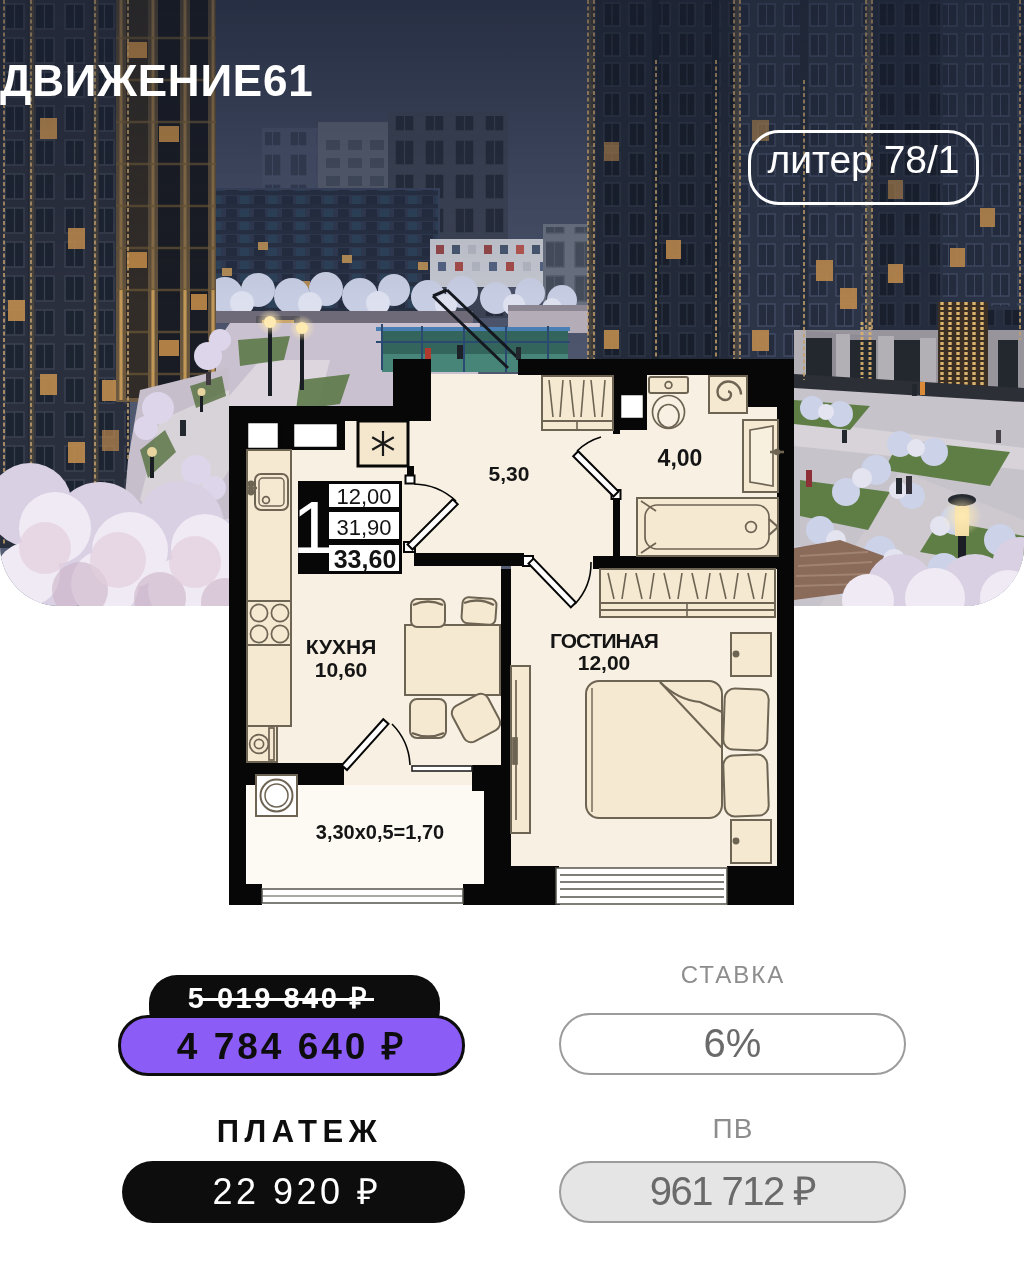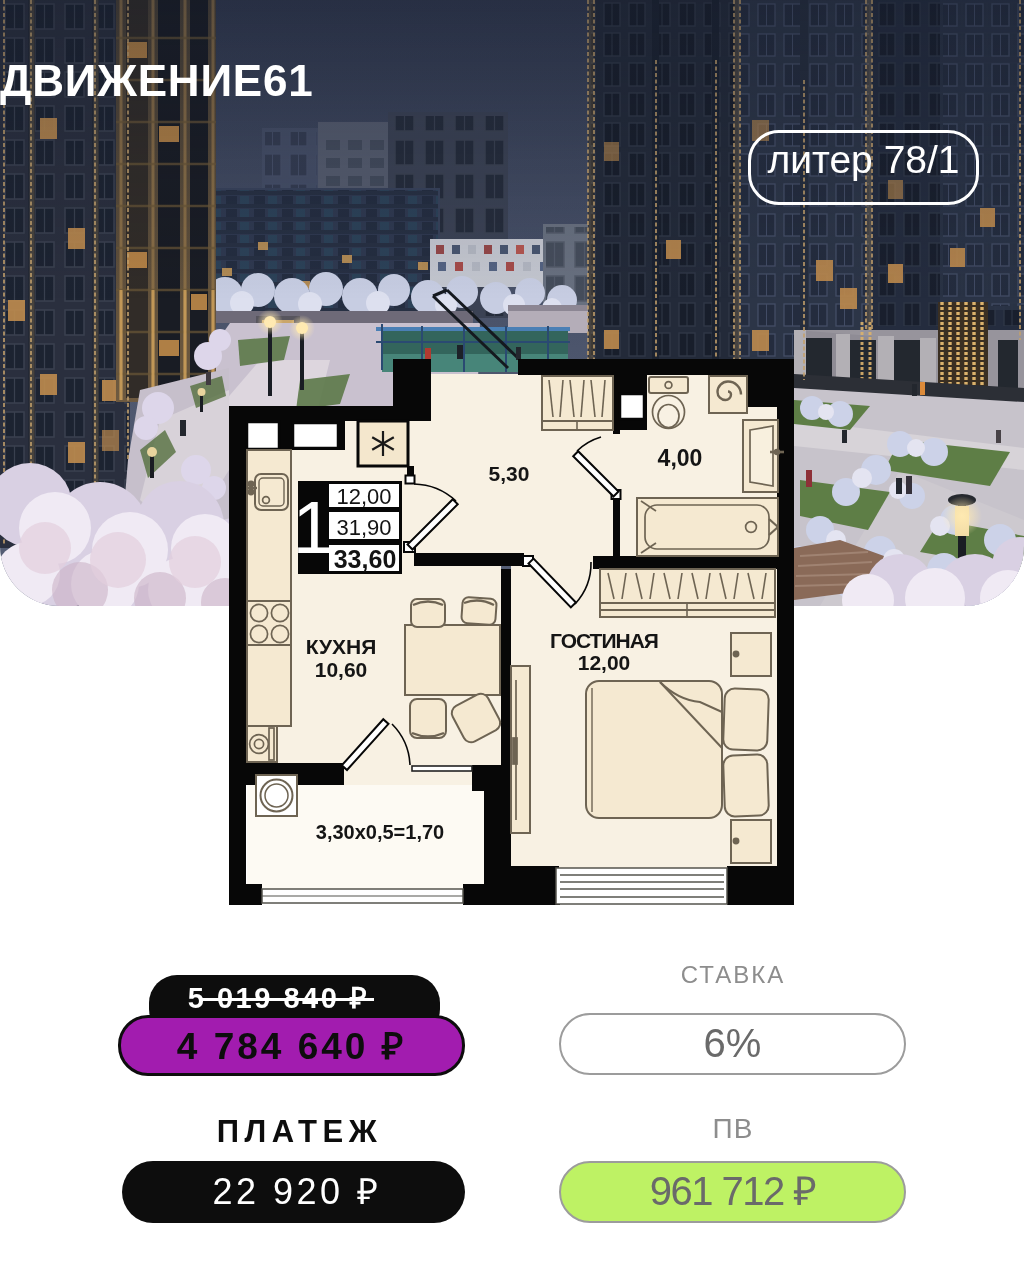--- a/index.html
+++ b/index.html
@@ -9,31 +9,31 @@
          border-radius:0 0 60px 60px;overflow:hidden;}
   #title{position:absolute;left:0;top:56px;width:987px;
          color:#ffffff;font-weight:bold;font-size:44px;letter-spacing:0.8px;}
   #liter{position:absolute;left:748px;top:130px;width:231px;height:75px;
          border:3px solid #ffffff;border-radius:31px;box-sizing:border-box;
          color:#ffffff;font-size:39px;text-align:center;line-height:53px;}
   #plan{position:absolute;left:229px;top:358px;}
   .pill{position:absolute;box-sizing:border-box;text-align:center;}
   #p-old{left:149px;top:975px;width:291px;height:62px;background:#0d0d0d;border-radius:28px;
          color:#ffffff;font-weight:bold;font-size:29px;line-height:46px;letter-spacing:2.5px;text-indent:-16px;}
-  #p-new{left:118px;top:1015px;width:347px;height:61px;background:#a21caf;border:3px solid #0d0d0d;
+  #p-new{left:118px;top:1015px;width:347px;height:61px;background:#8b5cf6;border:3px solid #0d0d0d;
          border-radius:30px;color:#0d0d0d;font-weight:bold;font-size:37px;line-height:57px;letter-spacing:3px;}
   #l-stavka{left:560px;top:961px;width:346px;color:#8d8d8d;font-size:24px;letter-spacing:2px;}
   #p-6{left:559px;top:1013px;width:347px;height:62px;border:2px solid #9c9c9c;border-radius:31px;
        color:#6a6a6a;font-size:40px;line-height:57px;background:#ffffff;}
   #l-platezh{left:128px;top:1114px;width:343px;color:#0d0d0d;font-weight:bold;font-size:31px;letter-spacing:5.5px;text-align:center;}
   #p-pay{left:122px;top:1161px;width:343px;height:62px;background:#0d0d0d;border-radius:31px;
          color:#ffffff;font-weight:normal;font-size:36px;line-height:61px;letter-spacing:3.5px;text-indent:7px;}
   #l-pv{left:560px;top:1113px;width:346px;color:#8d8d8d;font-size:28px;letter-spacing:1px;}
   #p-pv{left:559px;top:1161px;width:347px;height:62px;border:2px solid #9c9c9c;border-radius:31px;
-        color:#6a6a6a;font-size:40px;line-height:57px;background:#bef264;letter-spacing:-1.5px;}
+        color:#6a6a6a;font-size:40px;line-height:57px;background:#e5e5e5;letter-spacing:-1.5px;}
   .strike{position:relative;display:inline-block;text-align:center;}
   .strike:after{content:"";position:absolute;left:-5px;right:-5px;top:50%;height:2.5px;background:#ffffff;}
 </style>
 </head>
 <body>
 <div id="photo">
 <svg width="1024" height="606" viewBox="0 0 1024 606" xmlns="http://www.w3.org/2000/svg">
   <defs>
     <linearGradient id="sky" x1="0" y1="0" x2="0" y2="1">
       <stop offset="0" stop-color="#323a50"></stop>

